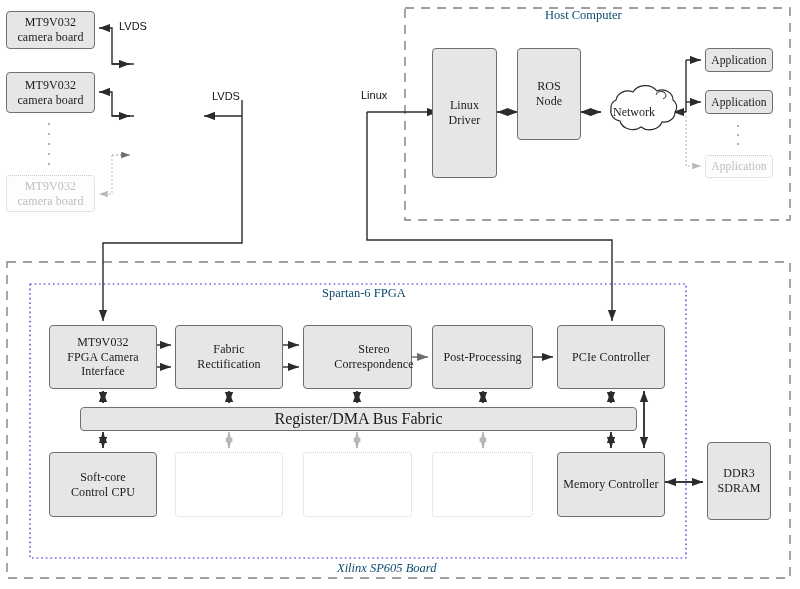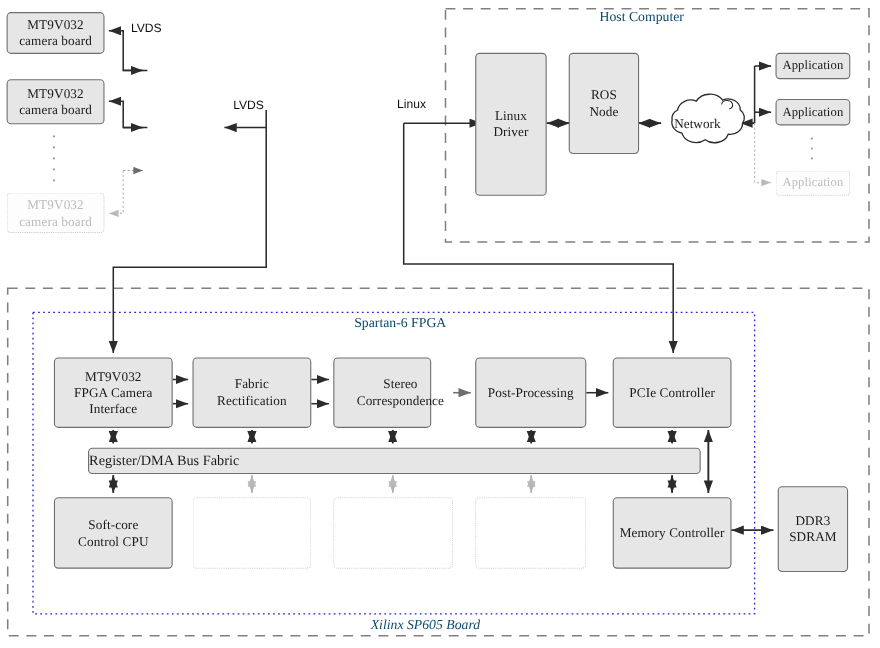--- a/index.html
+++ b/index.html
@@ -7,22 +7,22 @@
        font-family:"Liberation Serif", serif;color:#1a1a1a;}
   #stage{position:absolute;left:0;top:0;width:800px;height:589px;}
   svg{position:absolute;left:0;top:0;width:800px;height:589px;}
   .box{position:absolute;box-sizing:border-box;display:flex;align-items:center;
        justify-content:center;text-align:center;border-radius:4px;
        background:#e6e6e6;border:1px solid #6f6f6f;font-size:12px;line-height:1.22;
        letter-spacing:.1px;}
   .box.faded{background:#fdfdfd;border:1px dotted #c9c9c9;color:#bdbdbd;}
   .box.empty{background:#ffffff;border:1px dotted #cfcfcf;}
   .bus{position:absolute;box-sizing:border-box;display:flex;align-items:center;
-       justify-content:flex-start;background:#e6e6e6;border:1px solid #6f6f6f;
-       border-radius:4px;font-size:13px;}
+       justify-content:center;background:#e6e6e6;border:1px solid #6f6f6f;
+       border-radius:4px;font-size:16px;}
   .lbl{position:absolute;font-size:11px;font-family:Liberation Sans, sans-serif;
        color:#111;white-space:nowrap;}
   .region-label{position:absolute;font-size:12.5px;color:#0c4a6e;white-space:nowrap;
        font-family:"Liberation Serif",serif;}
   .cloud-text{position:absolute;font-size:12px;white-space:nowrap;}
 </style>
 </head>
 <body>
 
 <div id="stage">
@@ -178,21 +178,21 @@
 
   <div class="box" style="left:49px;top:325px;width:108px;height:64px;">
     <span><span>MT9V032</span><br>
     <span>FPGA Camera</span><br>
     <span>Interface</span></span>
   </div>
   <div class="box" style="left:175px;top:325px;width:108px;height:64px;">
     <span><span>Fabric</span><br>
     <span>Rectification</span></span>
   </div>
-  <div class="box" style="left:303px;top:325px;width:89px;height:64px;padding-left:33px;">
+  <div class="box" style="left:303px;top:325px;width:109px;height:64px;padding-left:33px;">
     <span><span>Stereo</span><br>
     <span>Correspondence</span></span>
   </div>
   <div class="box" style="left:432px;top:325px;width:101px;height:64px;">
     <span>Post-Processing</span>
   </div>
   <div class="box" style="left:557px;top:325px;width:108px;height:64px;">
     <span>PCIe Controller</span>
   </div>
 

